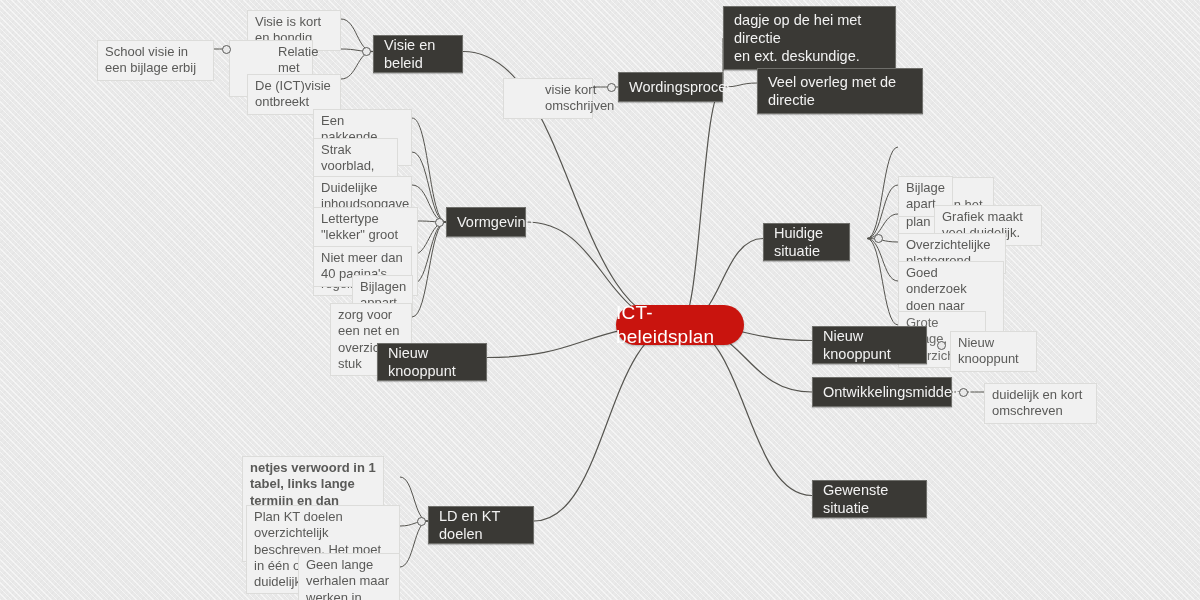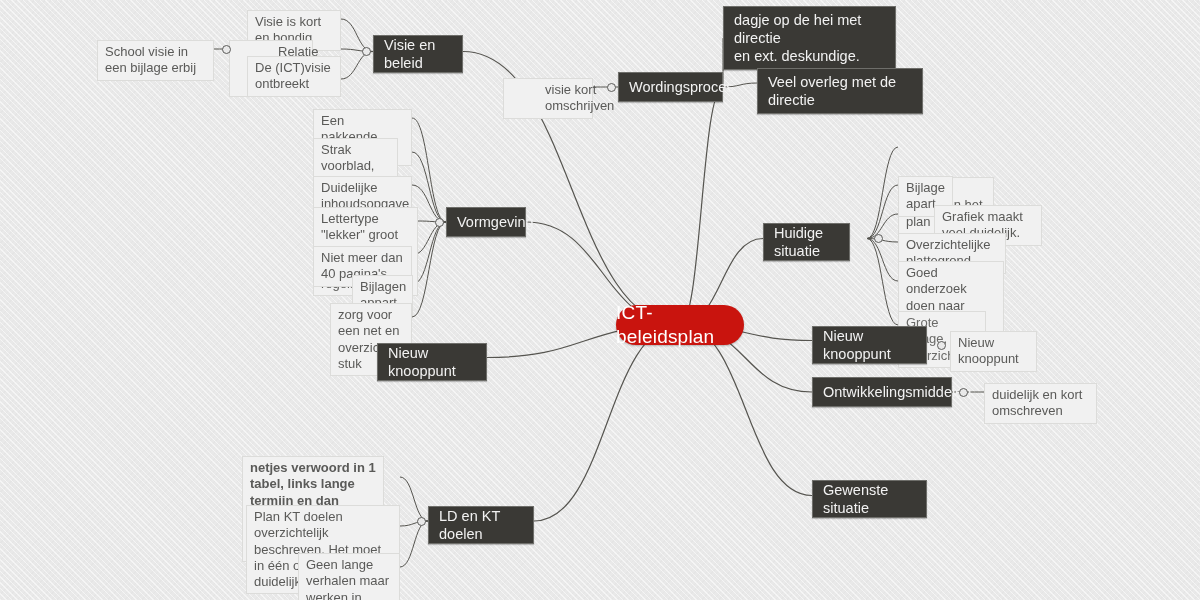--- a/index.html
+++ b/index.html
@@ -114,21 +114,21 @@
       <path d="M 952 392 C 968 392, 968 392, 984 392" fill="none" stroke="#55544f" stroke-width="1"></path>
       <path d="M 680 325 C 746 325, 746 495.5, 812 495.5" fill="none" stroke="#55544f" stroke-width="1.2"></path>
     </svg>
 <div class="node root" style="left: 616px; top: 305px; width: 128px; min-height: 40px; height: 40px;">ICT-beleidsplan</div>
     <div class="node branch" style="left: 373px; top: 35px; width: 90px; min-height: 33px;">Visie en beleid</div>
     <div class="handle" style="left: 362px; top: 47px;"></div>
     <div class="node leaf" style="left: 247px; top: 10px; width: 94px; min-height: 18px;">Visie is kort en bondig</div>
     <div class="node leaf" style="left: 229px; top: 40px; width: 84px; min-height: 18px; padding-left: 48px;">Relatie met schoolvisie</div>
     <div class="handle" style="left: 222px; top: 45px;"></div>
     <div class="node leaf" style="left: 97px; top: 40px; width: 117px; min-height: 18px;">School visie in een bijlage erbij</div>
-    <div class="node leaf" style="left: 247px; top: 56px; width: 94px; min-height: 18px;">De (ICT)visie ontbreekt</div>
+    <div class="node leaf" style="left: 247px; top: 74px; width: 94px; min-height: 18px;">De (ICT)visie ontbreekt</div>
     <div class="node branch" style="left: 618px; top: 72px; width: 105px; min-height: 30px;">Wordingsproces</div>
     <div class="handle" style="left: 607px; top: 83px;"></div>
     <div class="node leaf" style="left: 503px; top: 78px; width: 90px; min-height: 18px; padding-left: 41px;">visie kort omschrijven</div>
     <div class="node branch" style="left: 723px; top: 6px; width: 173px; min-height: 40px; font-size: 14.5px; padding: 4px 10px;">dagje op de hei met directie
 en ext. deskundige.</div>
     <div class="node branch" style="left: 757px; top: 68px; width: 166px; min-height: 30px; font-size: 14.5px; padding: 4px 10px;">Veel overleg met de directie</div>
     <div class="node branch" style="left: 446px; top: 207px; width: 80px; min-height: 30px;">Vormgeving</div>
     <div class="handle" style="left: 435px; top: 218px;"></div>
     <div class="node leaf" style="left: 313px; top: 109px; width: 99px; min-height: 18px;">Een pakkende voorkant</div>
     <div class="node leaf" style="left: 313px; top: 138px; width: 85px; min-height: 28px;">Strak voorblad, het hoeft

